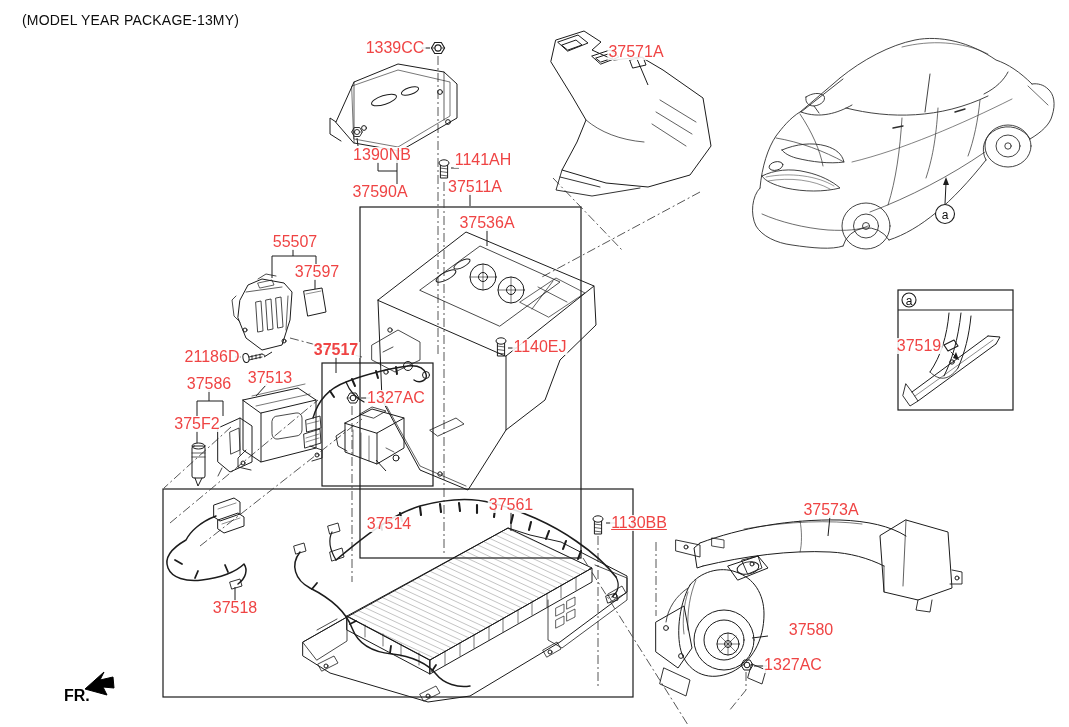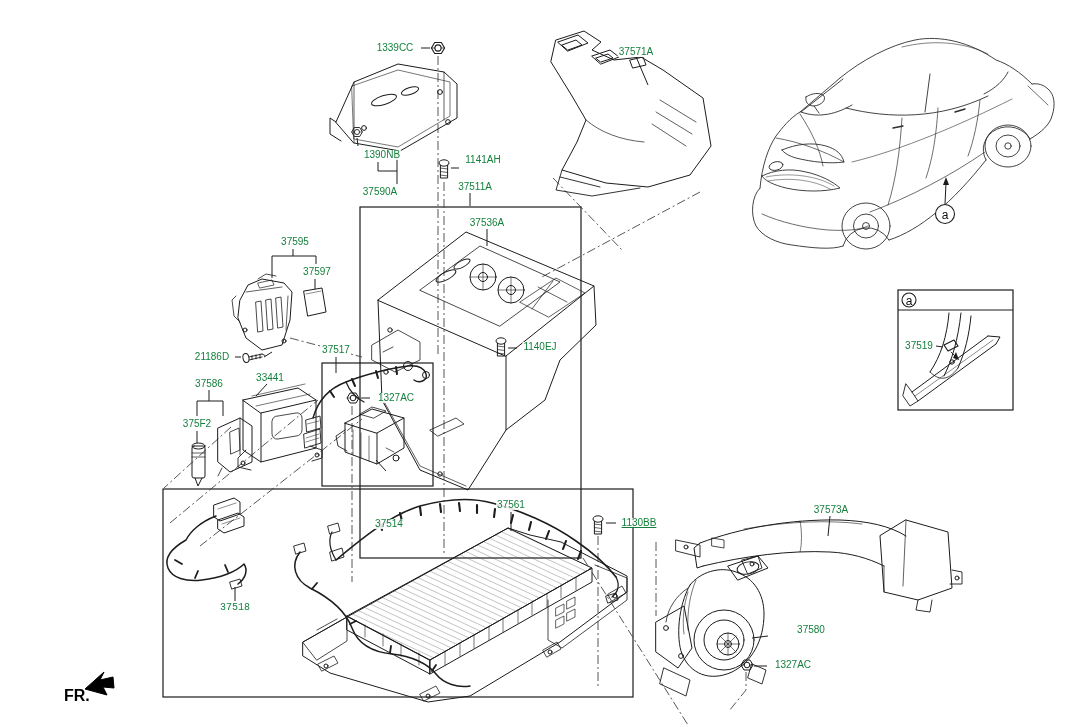--- a/index.html
+++ b/index.html
@@ -2,22 +2,22 @@
 <html><head>
 <meta charset="utf-8">
 <style>
   html,body{margin:0;padding:0;background:#fff;}
   .stage{position:relative;width:1069px;height:727px;background:#ffffff;overflow:hidden;
          font-family:"Liberation Sans",sans-serif;}
   .stage svg{position:absolute;left:0;top:0;}
   .diagram-title{position:absolute;left:22px;top:12px;font-size:14px;letter-spacing:.2px;
          color:#0d0d0d;white-space:nowrap;}
   .fr-label{position:absolute;left:64px;top:687px;font-size:16px;font-weight:bold;color:#000;text-align:right;}
-  .plabel{position:absolute;transform:translate(-50%,-50%);font-size:10px;line-height:1;
-         color:#15803d;background:rgba(255,255,255,.88);padding:0 1px;white-space:nowrap;}
+  .plabel{position:absolute;transform:translate(-50%,-50%);font-size:16px;line-height:1;
+         color:#ef4444;background:rgba(255,255,255,.88);padding:0 1px;white-space:nowrap;}
   .callout-text{font-size:12px;fill:#0d0d0d;}
 </style>
 </head>
 <body>
 
 <div class="stage">
 
 <svg width="1069" height="727" viewBox="0 0 1069 727">
   <defs>
     <pattern id="fins" width="5.5" height="5.5" patternUnits="userSpaceOnUse" patternTransform="rotate(25)">
@@ -331,40 +331,41 @@
   <g>
     <circle cx="909" cy="300" r="7" fill="#fff" stroke="#1c1c1c" stroke-width="1.1"></circle>
     <text x="909" y="304.5" text-anchor="middle" class="callout-text">a</text>
   </g>
 
   <g>
     <polygon points="113,677 100,680 104,672 85,689 107,695 103,687 114,688" fill="#000" stroke="#000" stroke-width="1" stroke-linejoin="round"></polygon>
   </g>
 </svg>
 
+  <div class="diagram-title">(MODEL YEAR PACKAGE-13MY)</div>
   <div class="fr-label">FR.</div>
   <div id="labels">
       <div class="plabel" style="left: 395px; top: 48px;">1339CC</div>
       <div class="plabel" style="left: 636px; top: 52px;">37571A</div>
       <div class="plabel" style="left: 362px; top: 155px; margin-left: 20px;">1390NB</div>
       <div class="plabel" style="left: 380px; top: 192px;">37590A</div>
       <div class="plabel" style="left: 483px; top: 160px;">1141AH</div>
       <div class="plabel" style="left: 475px; top: 187px;">37511A</div>
       <div class="plabel" style="left: 487px; top: 223px;">37536A</div>
       <div class="plabel" style="left: 540px; top: 347px;">1140EJ</div>
-      <div class="plabel" style="left: 295px; top: 242px;">37595</div>
+      <div class="plabel" style="left: 295px; top: 242px;">55507</div>
       <div class="plabel" style="left: 317px; top: 272px;">37597</div>
       <div class="plabel" style="left: 212px; top: 357px;">21186D</div>
-      <div class="plabel" style="left: 336px; top: 350px;">37517</div>
+      <div class="plabel" style="left: 336px; top: 350px; font-weight: bold;">37517</div>
       <div class="plabel" style="left: 209px; top: 384px;">37586</div>
       <div class="plabel" style="left: 197px; top: 424px;">375F2</div>
-      <div class="plabel" style="left: 270px; top: 378px;">33441</div>
+      <div class="plabel" style="left: 270px; top: 378px;">37513</div>
       <div class="plabel" style="left: 396px; top: 398px;">1327AC</div>
       <div class="plabel" style="left: 389px; top: 477px; margin-top: 47px;">37514</div>
-      <div class="plabel" style="left: 235px; top: 608px; font-family: Liberation Mono, monospace;">37518</div>
+      <div class="plabel" style="left: 235px; top: 608px;">37518</div>
       <div class="plabel" style="left: 511px; top: 505px; text-align: right;">37561</div>
       <div class="plabel" style="left: 639px; top: 523px; text-decoration: underline;">1130BB</div>
       <div class="plabel" style="left: 831px; top: 510px;">37573A</div>
       <div class="plabel" style="left: 790px; top: 630px; margin-left: 21px;">37580</div>
       <div class="plabel" style="left: 793px; top: 665px;">1327AC</div>
       <div class="plabel" style="left: 919px; top: 346px;">37519</div>
     </div>
 </div>
 
 </body></html>

